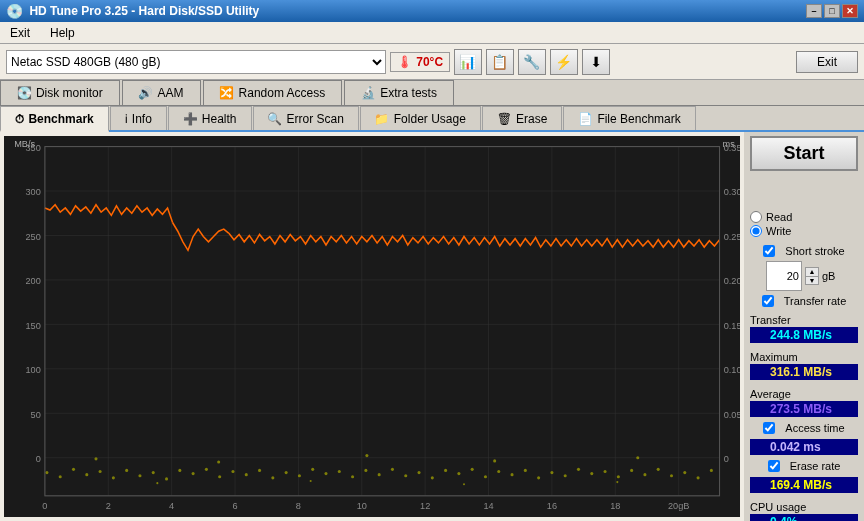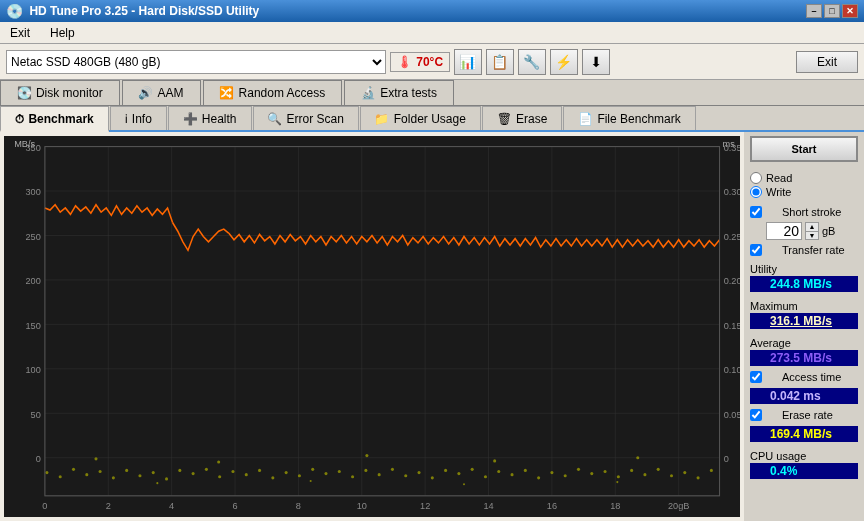--- a/index.html
+++ b/index.html
@@ -147,53 +147,53 @@
       display: flex;
       flex-direction: column;
       gap: 4px;
       font-size: 11px;
     }
 
     .start-btn {
       background: linear-gradient(to bottom, #f5f5f5, #d0d0d0);
       border: 2px solid #888;
       padding: 5px 20px;
-      font-size: 11px;
+      font-size: 18px;
       font-weight: bold;
       cursor: pointer;
       width: 100%;
       margin-bottom: 6px;
     }
 
-    .radio-group { display: flex; flex-direction: column; gap: 2px; margin-bottom: 4px; }
+    .radio-group { display: flex; flex-direction: column; gap: 2px; margin-bottom: 4px; margin-top: 30px; }
     .radio-item { display: flex; align-items: center; gap: 4px; }
     .radio-input { width: 12px; height: 12px; }
 
-    .checkbox-item { display: flex; align-items: center; gap: 20px; }
+    .checkbox-item { display: flex; align-items: center; gap: 10px; justify-content: center; }
     .checkbox-input { width: 12px; height: 12px; }
 
     .stroke-row { display: flex; align-items: center; gap: 3px; margin-left: 16px; }
     .stroke-input {
-      width: 36px; height: 18px;
-      font-size: 14px;
+      width: 36px; height: 30px;
+      font-size: 11px;
       border: 1px solid #999;
       text-align: right;
       padding-right: 2px;
     }
 
     .stat-label { font-size: 11px; margin-top: 3px; }
     .stat-value {
       background: #000080;
       color: #00ffff;
       font-weight: bold;
       font-size: 12px;
       padding: 1px 20px;
       margin: 1px 0;
     }
-    .stat-value.orange { color: #fef9c3; text-decoration: underline; }
+    .stat-value.orange { color: #fde047; }
     .stat-value.green-text { color: #8b5cf6; }
     .stat-value.yellow { color: #ffff00; }
     .stat-value.access { color: #c4b5fd; }
 
     svg#chart-svg {
       width: 100%;
       height: 100%;
     }
   </style>
 </head>
@@ -466,21 +466,21 @@
       </div>
       <span>gB</span>
     </div>
 
     <div class="checkbox-item">
       <input type="checkbox" class="checkbox-input" checked="" style="">
       <span>Transfer rate</span>
     </div>
 
     <div>
-      <div class="stat-label">Utility</div>
+      <div class="stat-label">Transfer</div>
       <div class="stat-value">244.8 MB/s</div>
     </div>
 
     <div>
       <div class="stat-label">Maximum</div>
       <div class="stat-value orange">316.1 MB/s</div>
     </div>
 
     <div>
       <div class="stat-label">Average</div>

